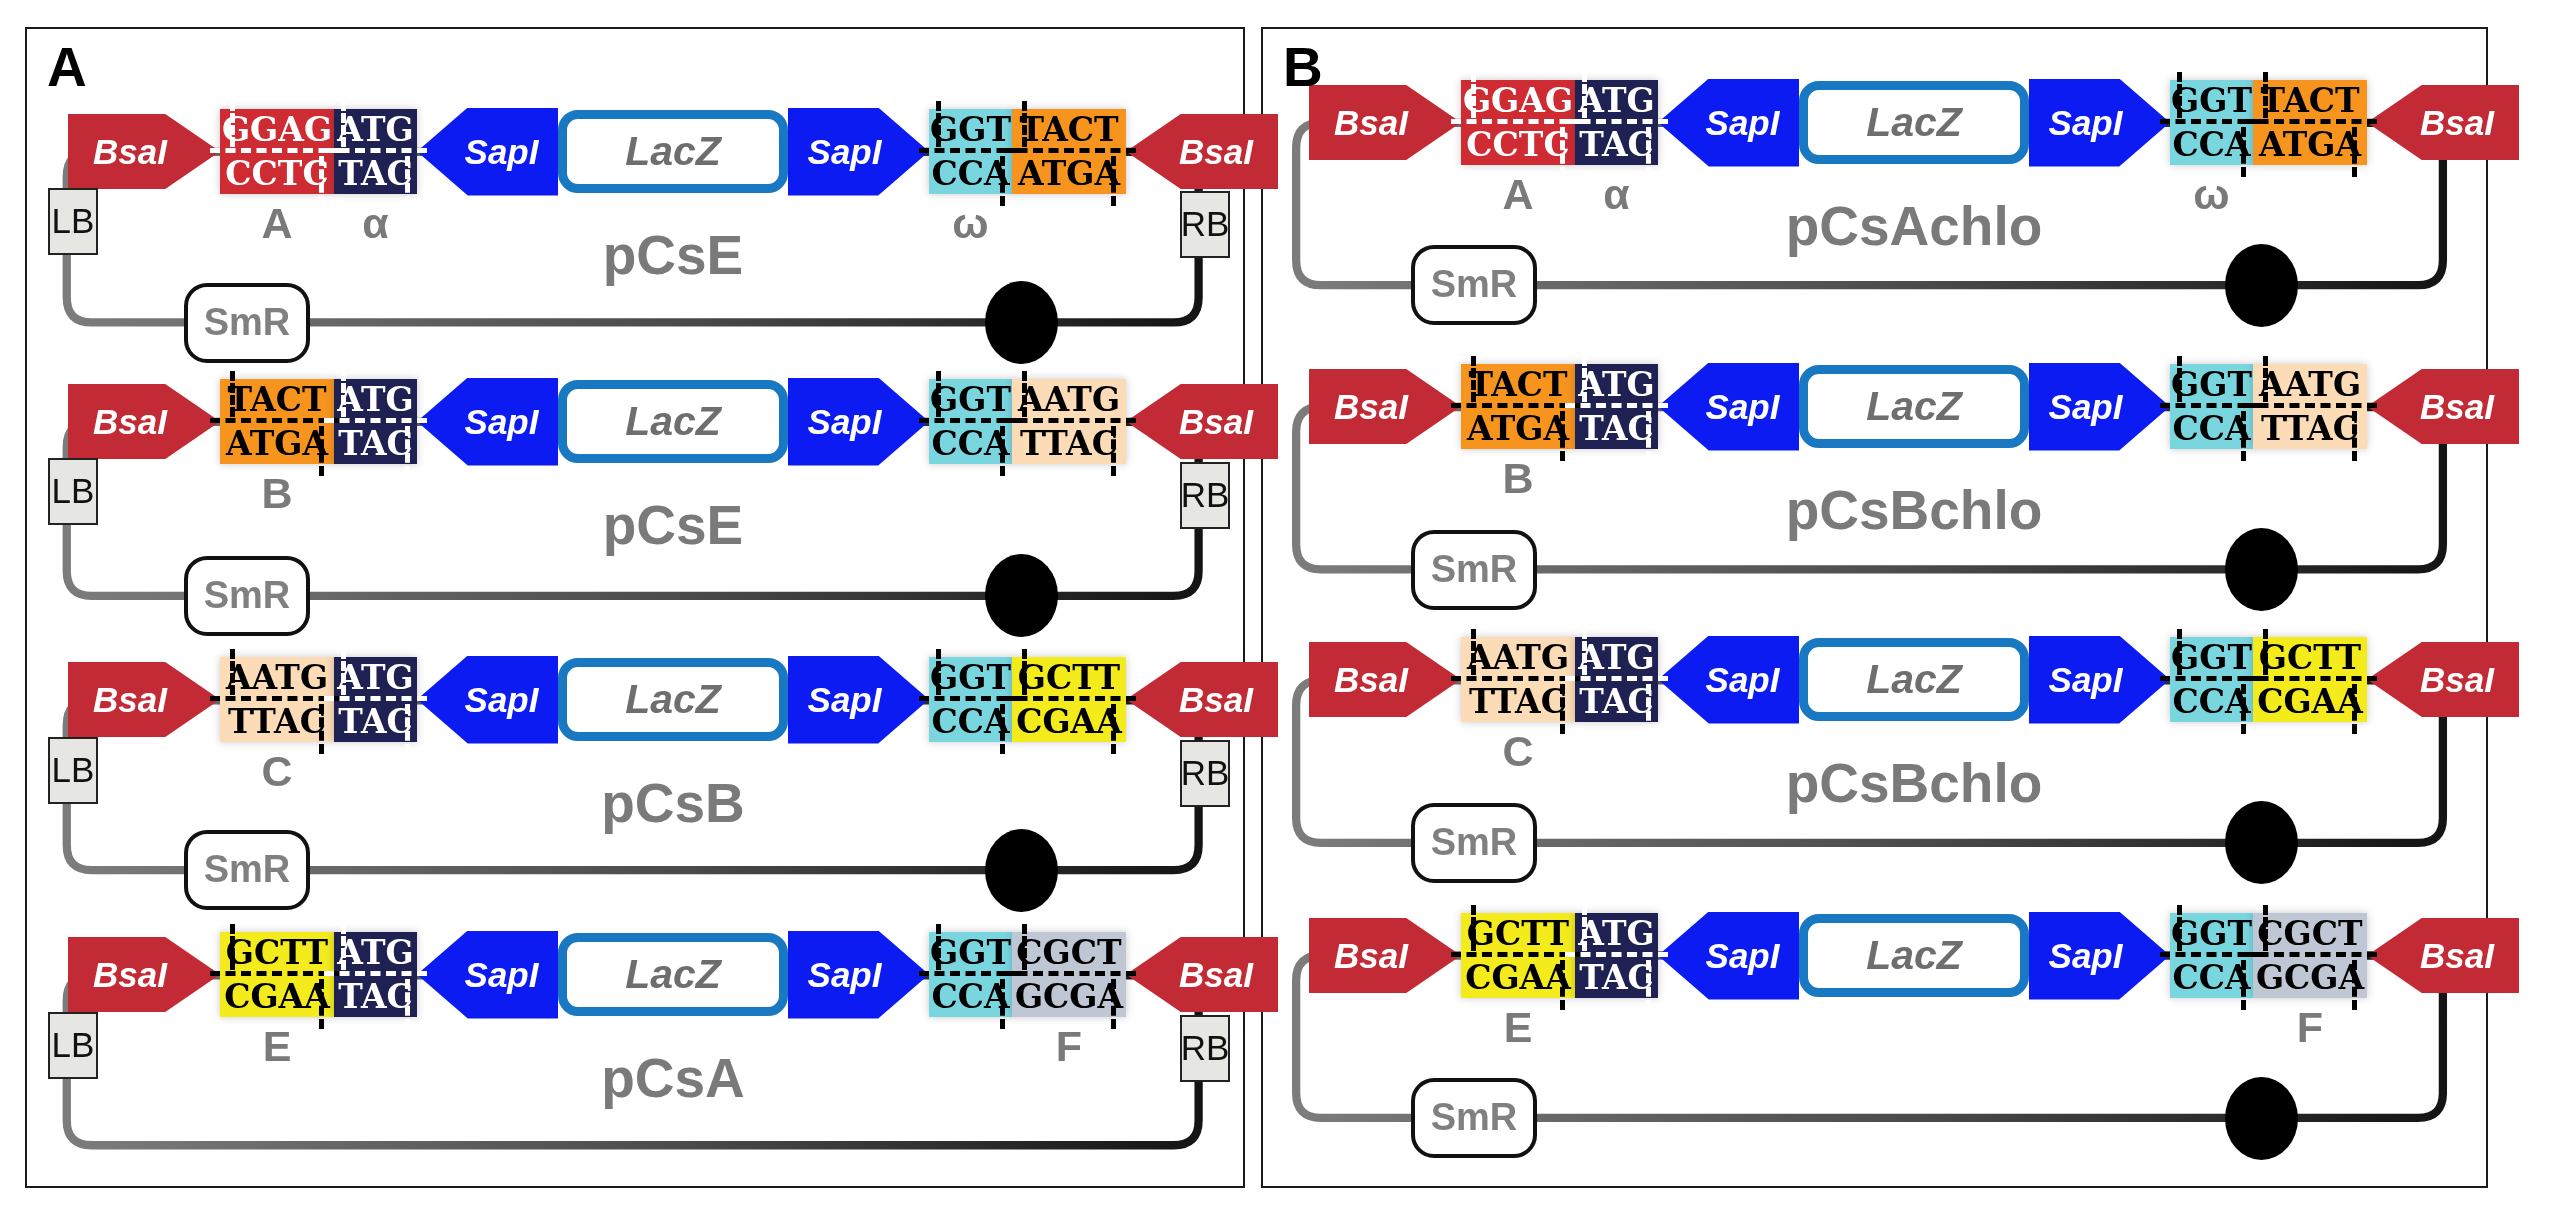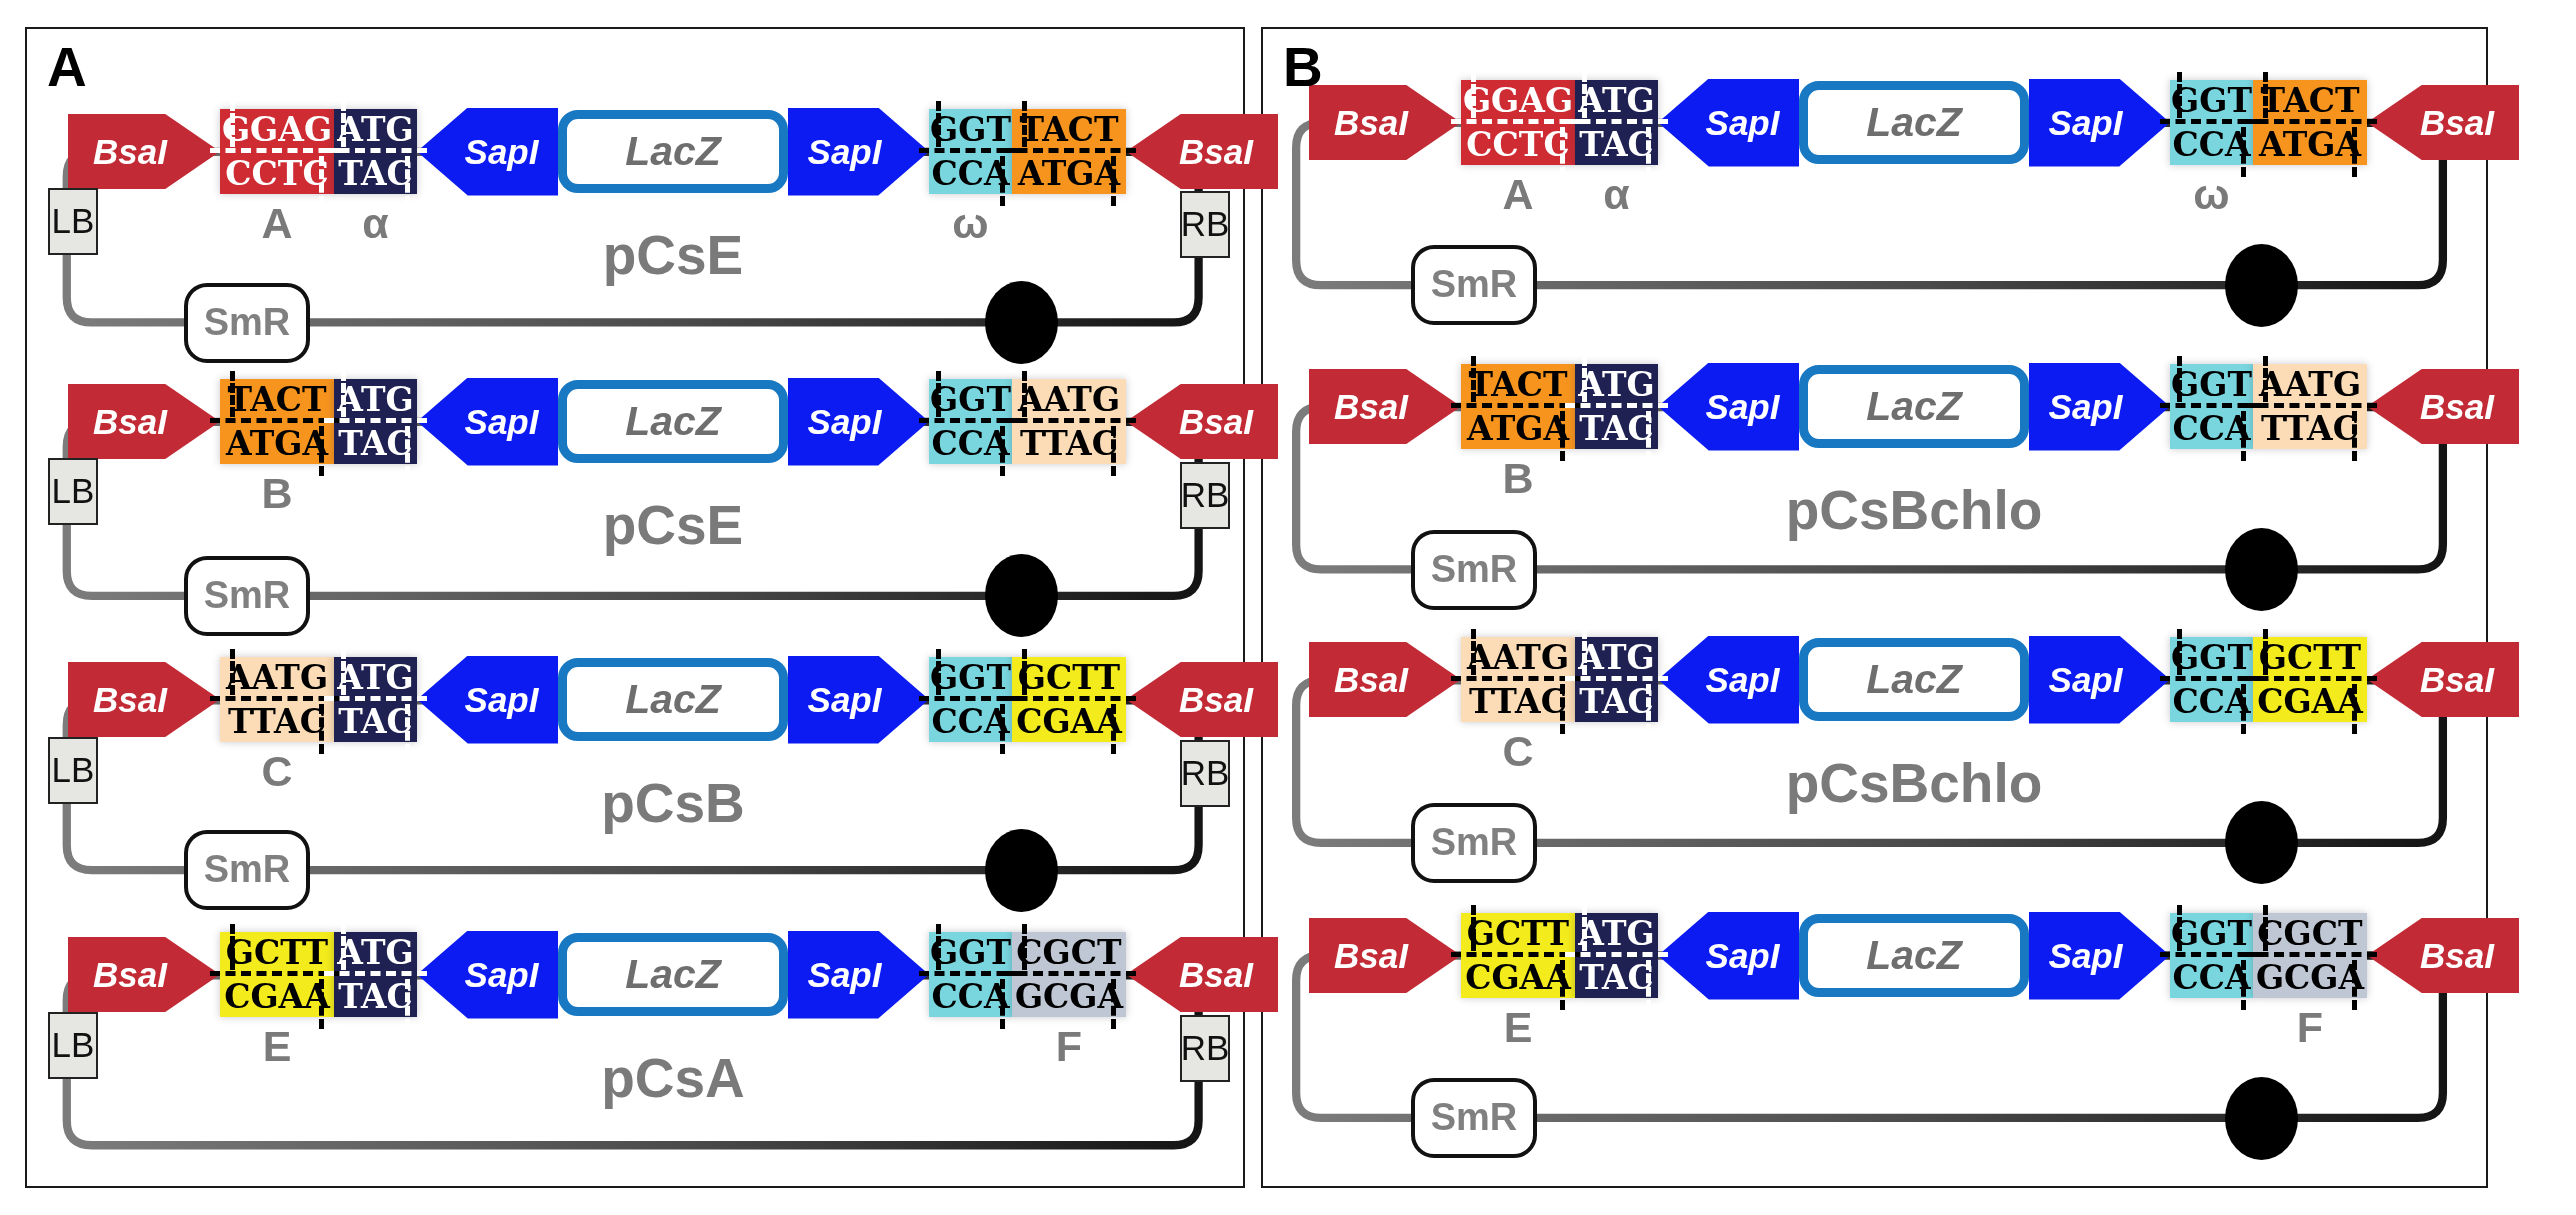--- a/index.html
+++ b/index.html
@@ -350,20 +350,21 @@
           <div class="h-dash" style="border-color: rgb(255, 255, 255);"></div>
           <div class="v-dash-l" style="border-color: rgb(255, 255, 255);"></div>
           <div class="v-dash-r" style="border-color: rgb(255, 255, 255);"></div>
           <div class="sub-label">α</div>
         </div>
         <div class="site-arrow sap point-left" style="background: rgb(11, 27, 242);">
           <span>SapI</span>
         </div>
         <div class="lacz">
           <span>LacZ</span>
+          <div class="construct-name">pCsAchlo</div>
         </div>
         <div class="site-arrow sap point-right" style="background: rgb(11, 27, 242);">
           <span>SapI</span>
         </div>
         <div class="seq-box w3" style="background: rgb(121, 214, 223); color: rgb(0, 0, 0);">
           <span>GGT</span>
           <span>CCA</span>
           <div class="h-dash" style="border-color: rgb(0, 0, 0);"></div>
           <div class="v-dash-l" style="border-color: rgb(0, 0, 0);"></div>
           <div class="v-dash-r" style="border-color: rgb(0, 0, 0);"></div>

